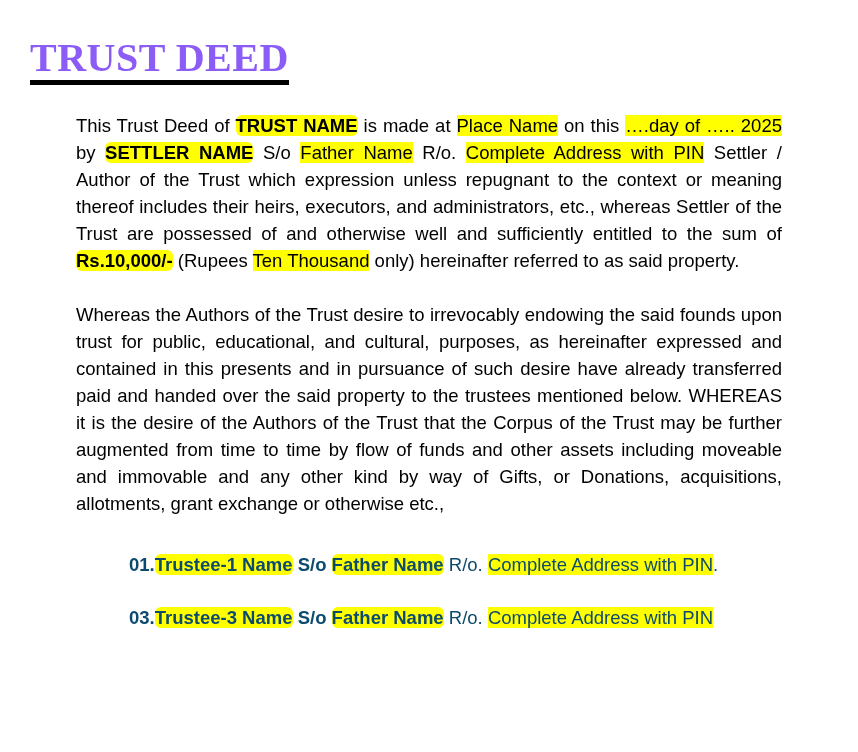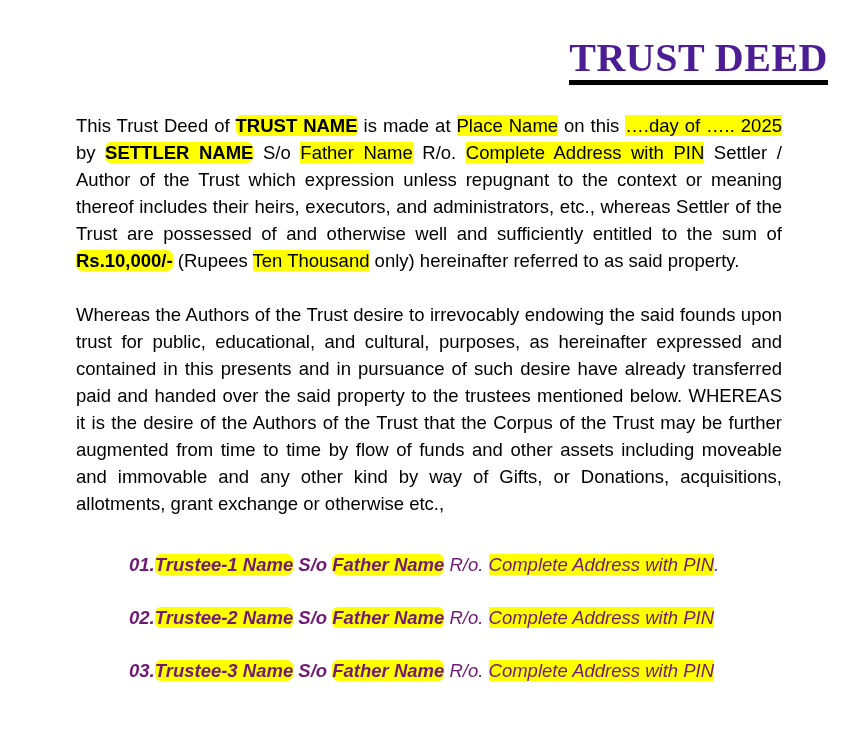--- a/index.html
+++ b/index.html
@@ -19,27 +19,27 @@
     position: relative;
     width: 858px;
     height: 752px;
     background: #ffffff;
     box-sizing: border-box;
     padding: 0 30px;
   }
   .doc-title {
     margin: 0;
     padding-top: 38px;
-    text-align: right;
+    text-align: left;
     font-family: "Liberation Serif", serif;
     font-weight: bold;
     font-size: 40px;
     line-height: 1.0;
     letter-spacing: 0.5px;
-    color: #4c1d95;
+    color: #8b5cf6;
   }
   .doc-title .title-text {
     display: inline-block;
     border-bottom: 5px solid #000000;
     padding-bottom: 2px;
   }
   .body-block {
     margin: 0 46px;
   }
   p.para {
@@ -62,22 +62,21 @@
   }
   .trustee-list {
     margin: 0;
     padding: 0;
     list-style: none;
   }
   .trustee-item {
     font-size: 18.5px;
     line-height: 27px;
     padding-left: 53px;
-    color: #701a75;
-    font-style: italic;
+    color: #0c4a6e;
   }
   .trustee-item.first {
     margin-top: 34px;
   }
   .trustee-item + .trustee-item {
     margin-top: 26px;
   }
   .trustee-num {
     font-weight: bold;
   }
@@ -96,20 +95,19 @@
 
     <p class="para spaced-before"><span>This Trust Deed of </span><span class="hl b">TRUST NAME</span><span> is made at </span><span class="hl">Place Name</span><span> on this </span><span class="hl nowrapgrp">….day of ….. 2025</span><span> by </span><span class="hl b">SETTLER NAME</span><span> S/o </span><span class="hl">Father Name</span><span> R/o. </span><span class="hl">Complete Address with PIN</span><span> Settler / Author of the Trust which expression unless repugnant to the context or meaning thereof includes their heirs, executors, and administrators, etc., whereas Settler of the Trust are possessed of and otherwise well and sufficiently entitled to the sum of </span><span class="hl b">Rs.10,000/-</span><span> (Rupees </span><span class="hl">Ten Thousand</span><span> only) hereinafter referred to as said property.</span></p>
 
     <p class="para spaced-before">Whereas the Authors of the Trust desire to irrevocably endowing the said founds upon trust for public, educational, and cultural, purposes, as hereinafter expressed and contained in this presents and in pursuance of such desire have already transferred paid and handed over the said property to the trustees mentioned below. WHEREAS it is the desire of the Authors of the Trust that the Corpus of the Trust may be further augmented from time to time by flow of funds and other assets including moveable and immovable and any other kind by way of Gifts, or Donations, acquisitions, allotments, grant exchange or otherwise etc.,</p>
 
 
     <ul class="trustee-list">
 
       <li class="trustee-item first"><span class="trustee-num">01.</span><span class="hl b">Trustee-1 Name</span> <span class="b">S/o</span> <span class="hl b">Father Name</span> <span>R/o.</span> <span class="hl">Complete Address with PIN</span><span>.</span></li>
 
-      <li class="trustee-item"><span class="trustee-num">02.</span><span class="hl b">Trustee-2 Name</span> <span class="b">S/o</span> <span class="hl b">Father Name</span> <span>R/o.</span> <span class="hl">Complete Address with PIN</span><span></span></li>
 
       <li class="trustee-item"><span class="trustee-num">03.</span><span class="hl b">Trustee-3 Name</span> <span class="b">S/o</span> <span class="hl b">Father Name</span> <span>R/o.</span> <span class="hl">Complete Address with PIN</span><span></span></li>
 
     </ul>
 
   </div>
 </div>
 
 </body></html>

